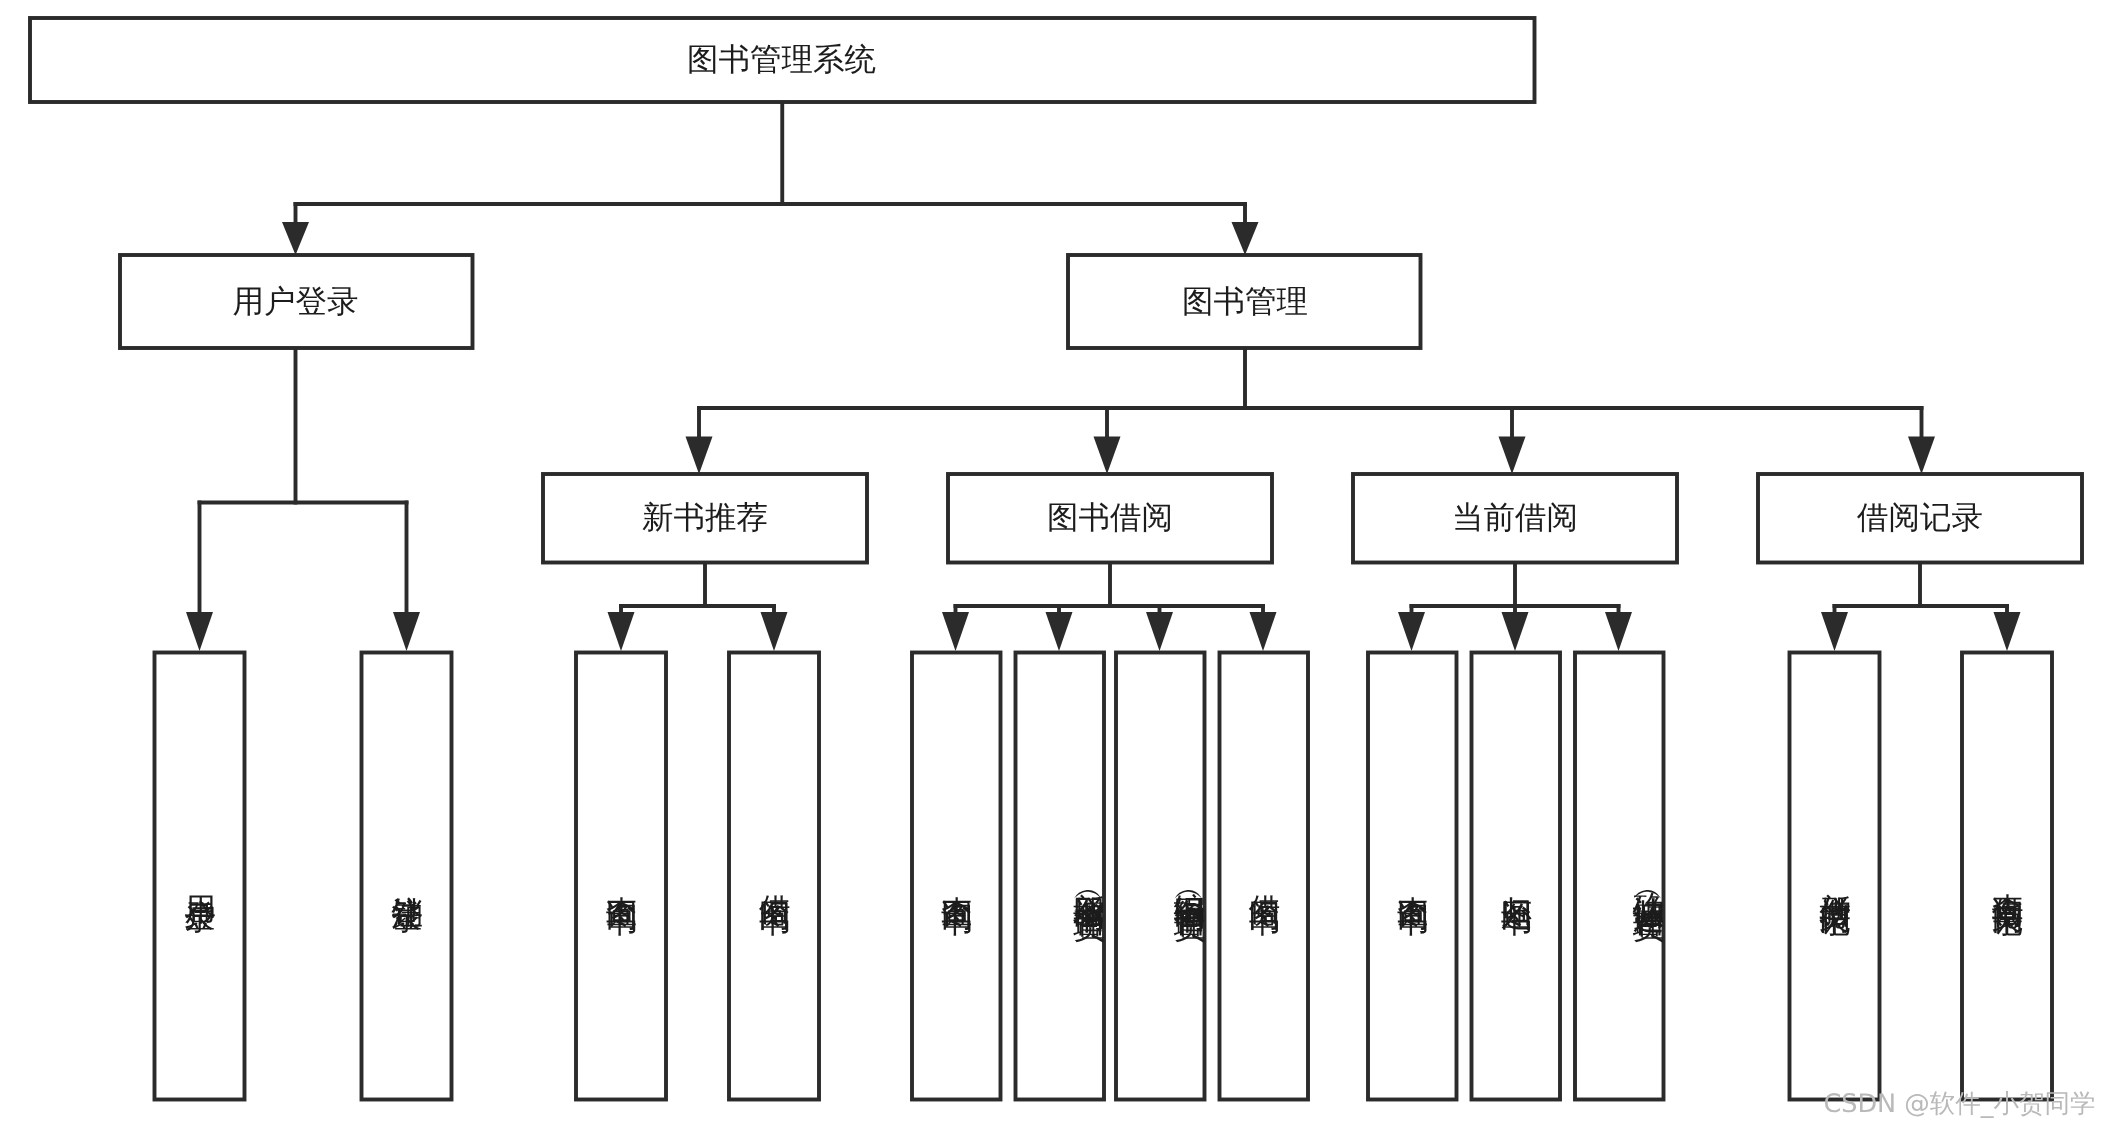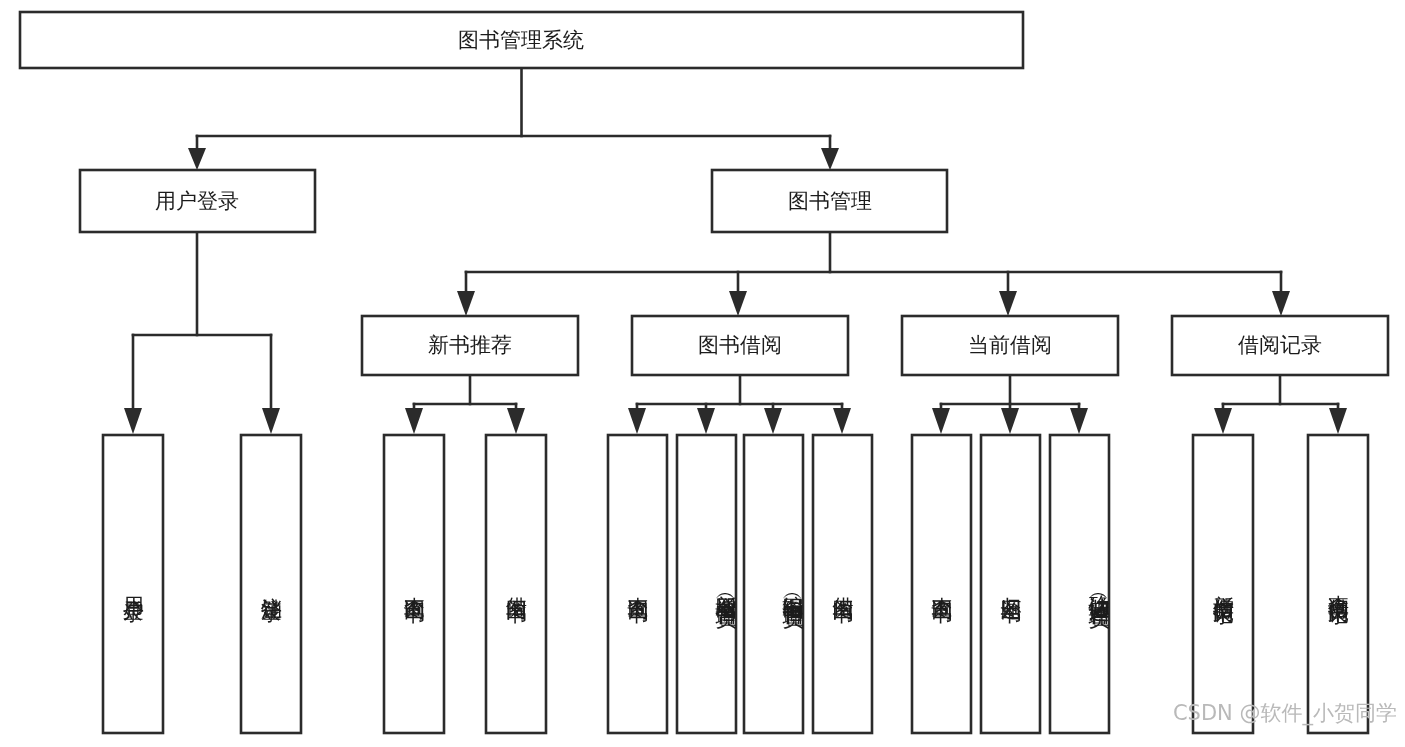--- a/index.html
+++ b/index.html
@@ -60,23 +60,23 @@
     color: #1c1c1c;
     letter-spacing: 2px;
     white-space: nowrap;
     text-align: center;
     pointer-events: none;
     user-select: none;
   }
   .watermark {
     position: absolute;
     right: 8px;
-    bottom: 20px;
-    font-family: "DejaVu Sans", "Liberation Sans", sans-serif;
-    font-size: 21px;
+    bottom: 0;
+    font-family: "DejaVu Sans", "Liberation Sans", sans-serif;
+    font-size: 17px;
     color: #b9b9b9;
     white-space: nowrap;
     user-select: none;
   }
 </style>
 </head>
 <body>
 
 <div id="diagram-root">
 

